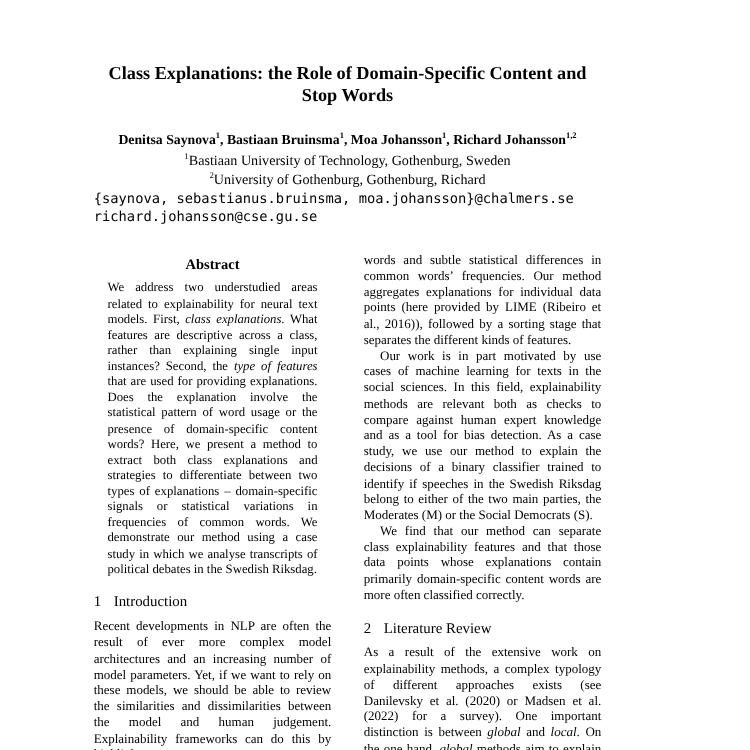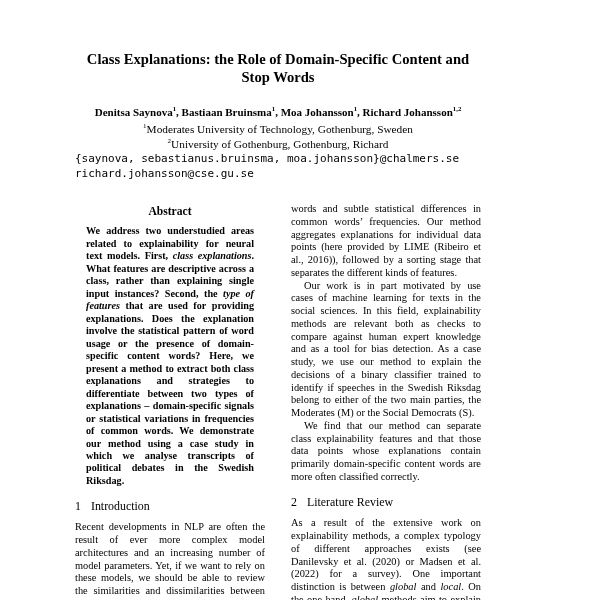--- a/index.html
+++ b/index.html
@@ -51,21 +51,20 @@
     font-weight: bold;
     text-align: center;
     margin: 2px 0 7px 0;
   }
   .abs-text {
     font-size: 10.2px;
     line-height: 1.225;
     text-align: justify;
     margin: 0;
     padding: 0 11px;
-    font-weight: bold;
   }
   .sec-heading {
     font-size: 11.9px;
     font-weight: normal;
     margin: 12px 0 7px 0;
   }
   .sec-num { margin-right: 10px; }
   .body-text {
     font-size: 10.4px;
     line-height: 1.225;
@@ -77,21 +76,21 @@
 </style>
 </head>
 <body>
 
 <div class="page">
 
   <h1 class="title">Class Explanations: the Role of Domain-Specific Content and Stop Words</h1>
 
   <div class="authors"><span>Denitsa Saynova</span><sup>1</sup><span>, Bastiaan Bruinsma</span><sup>1</sup><span>, Moa Johansson</span><sup>1</sup><span>, Richard Johansson</span><sup>1,2</sup></div>
 
-  <div class="affil"><sup>1</sup><span>Moderates University of Technology, Gothenburg, Sweden</span></div>
+  <div class="affil"><sup>1</sup><span>Bastiaan University of Technology, Gothenburg, Sweden</span></div>
   <div class="affil"><sup>2</sup><span>University of Gothenburg, Gothenburg, Richard</span></div>
 
   <div class="emails">{saynova, sebastianus.bruinsma, moa.johansson}@chalmers.se</div>
   <div class="emails">richard.johansson@cse.gu.se</div>
 
   <div class="columns">
 
     <div class="col">
       <div class="abs-heading">Abstract</div>
       <p class="abs-text"><span>We address two understudied areas related to explainability for neural text models. First, </span><span class="it">class explanations</span><span>. What features are descriptive across a class, rather than explaining single input instances? Second, the </span><span class="it">type of features</span><span> that are used for providing explanations. Does the explanation involve the statistical pattern of word usage or the presence of domain-specific content words? Here, we present a method to extract both class explanations and strategies to differentiate between two types of explanations – domain-specific signals or statistical variations in frequencies of common words. We demonstrate our method using a case study in which we analyse transcripts of political debates in the Swedish Riksdag.</span></p>

